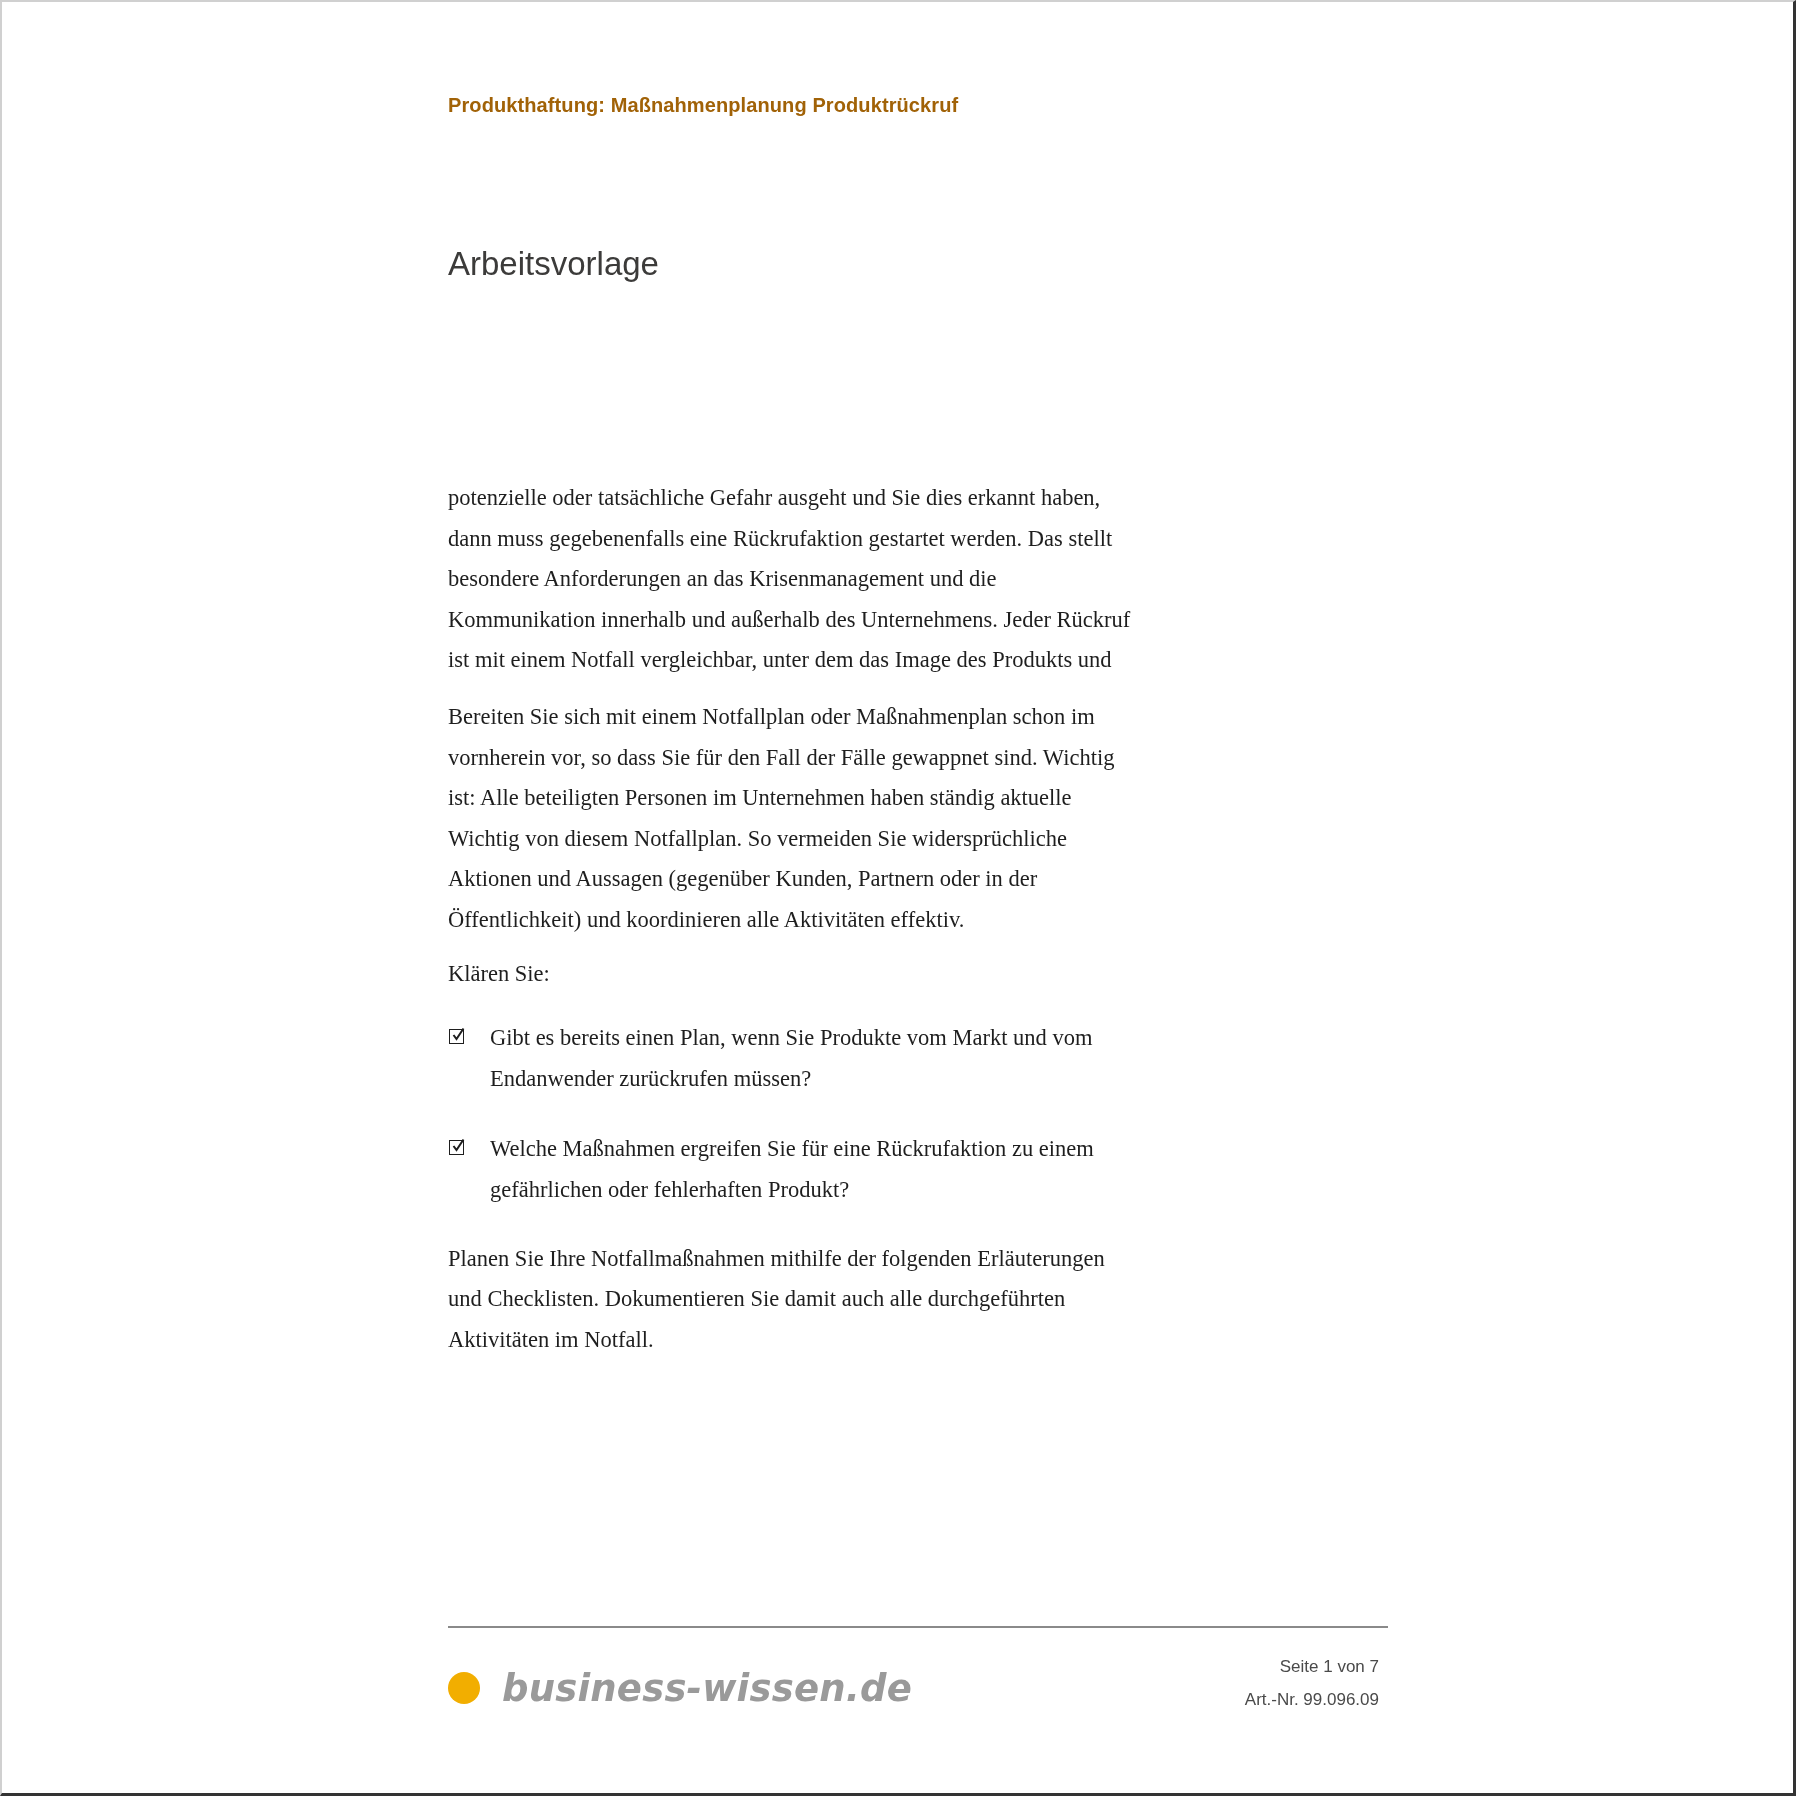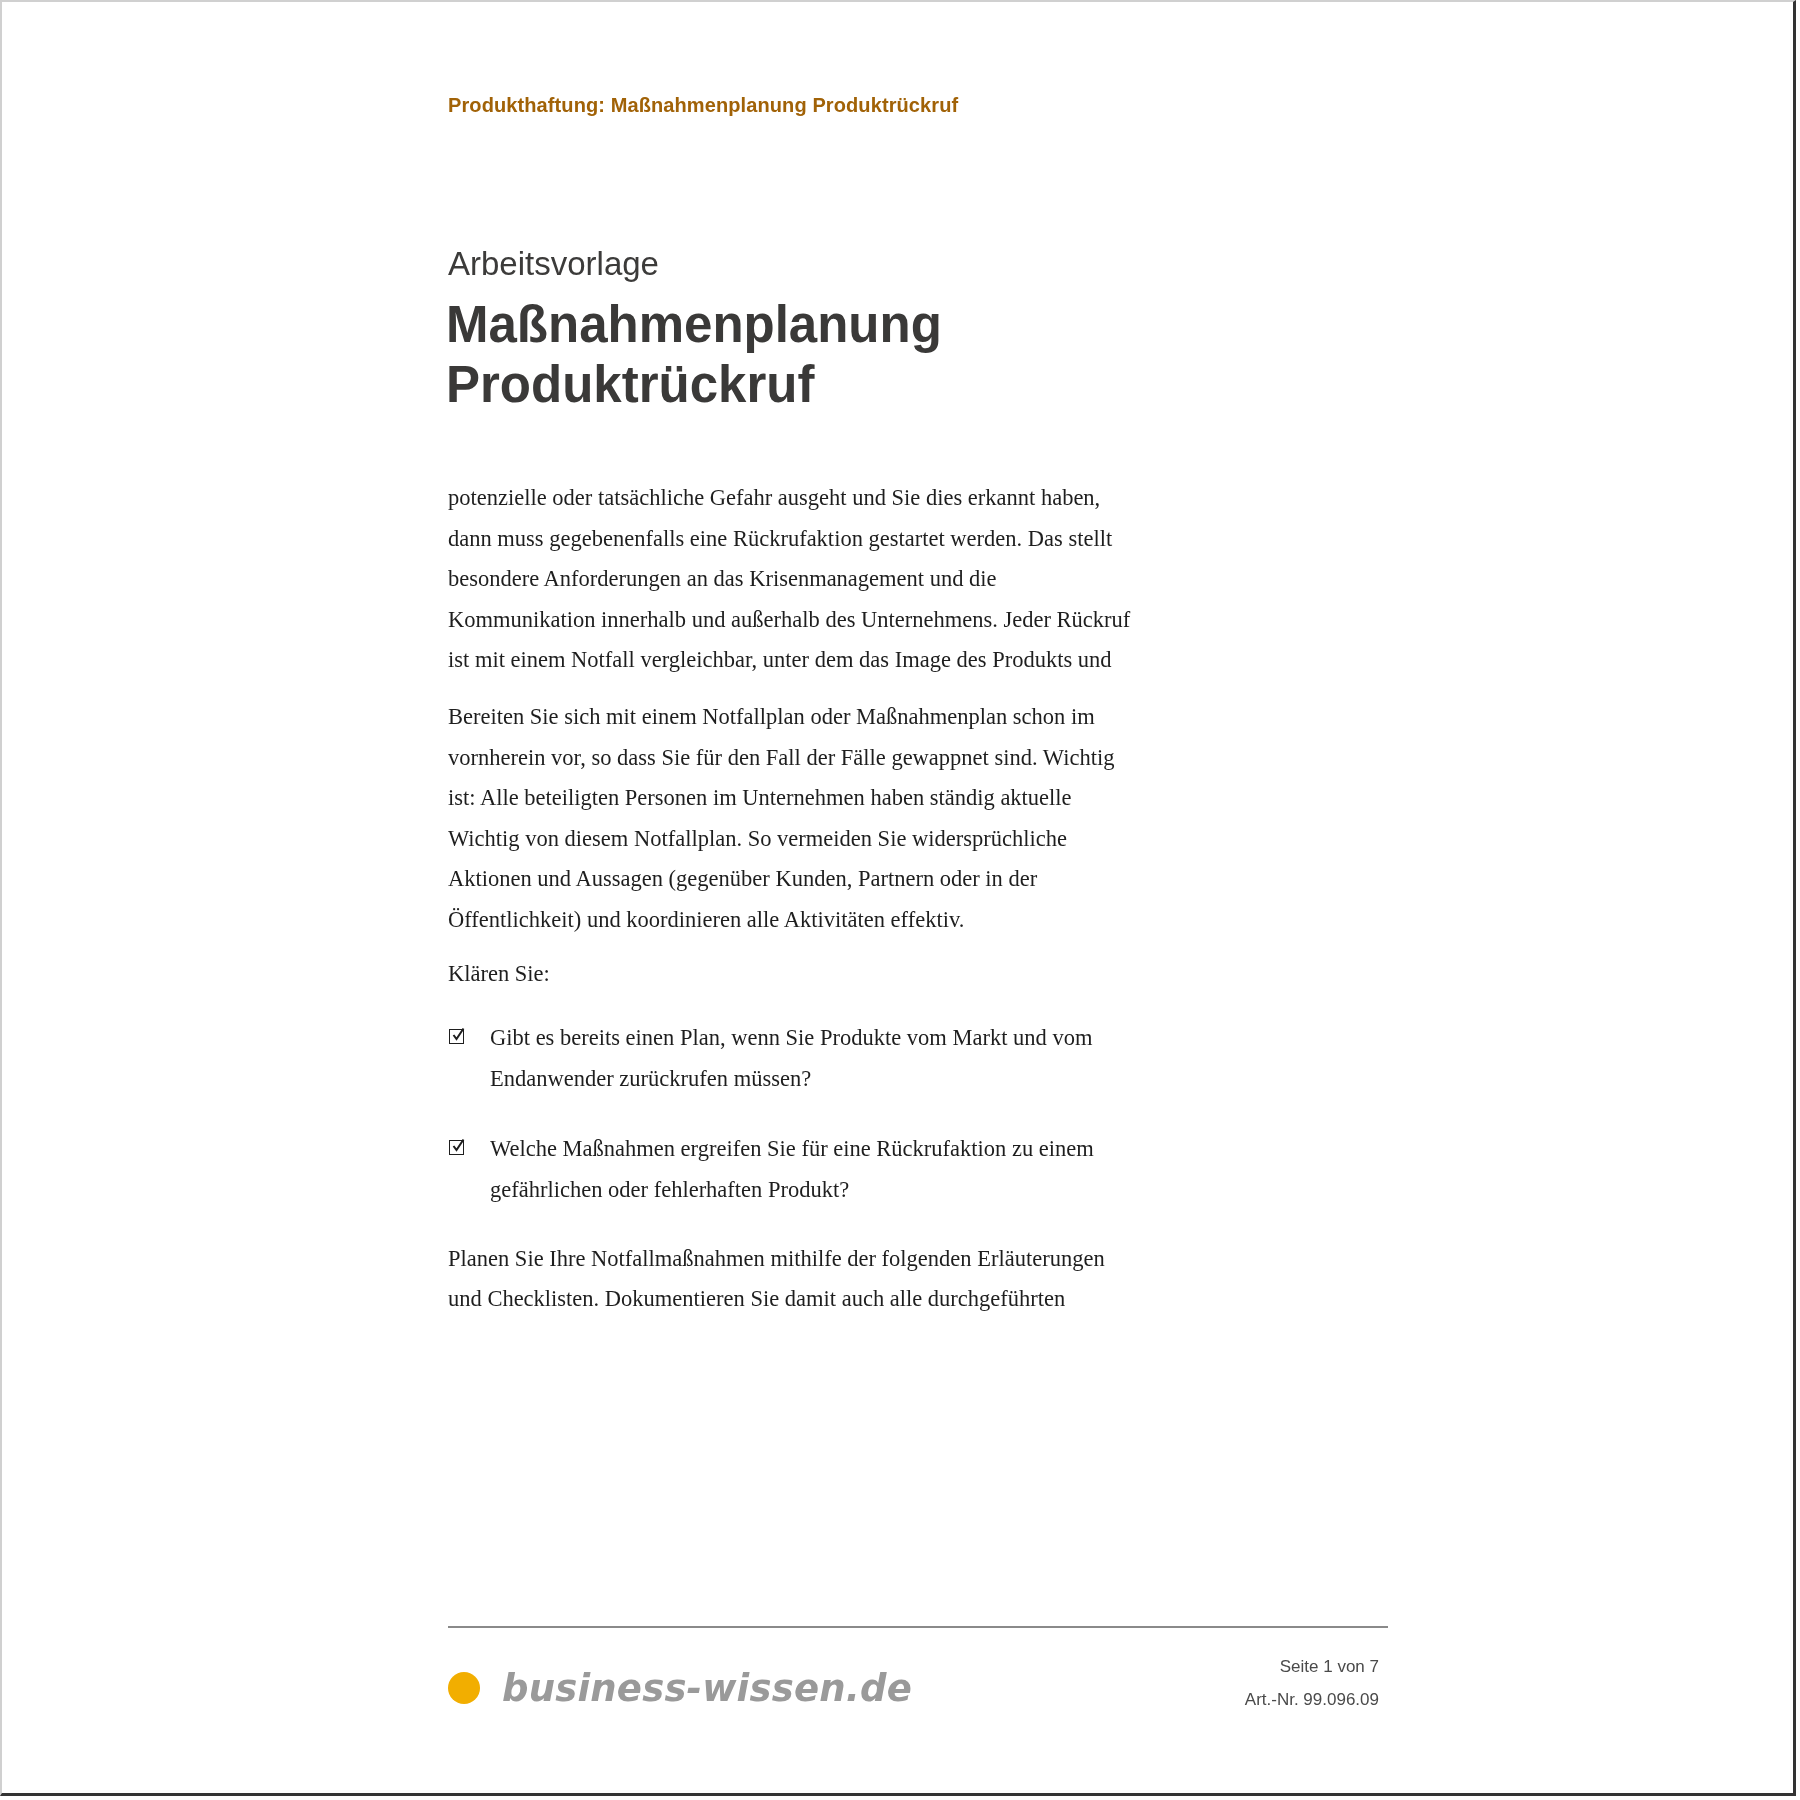--- a/index.html
+++ b/index.html
@@ -161,24 +161,20 @@
   </style>
 </head>
 <body>
 
 <div class="page">
 
   <div class="running-header">Produkthaftung: Maßnahmenplanung Produktrückruf</div>
 
   <div class="doc-kicker">Arbeitsvorlage</div>
 
-  <h1 class="doc-title">
-    <span class="line">Maßnahmenplanung</span>
-    <span class="line">Produktrückruf</span>
-  </h1>
 
   <div class="body-text">
 
     <p class="para">
       <span class="line">potenzielle oder tatsächliche Gefahr ausgeht und Sie dies erkannt haben,</span>
       <span class="line">dann muss gegebenenfalls eine Rückrufaktion gestartet werden. Das stellt</span>
       <span class="line">besondere Anforderungen an das Krisenmanagement und die</span>
       <span class="line">Kommunikation innerhalb und außerhalb des Unternehmens. Jeder Rückruf</span>
       <span class="line">ist mit einem Notfall vergleichbar, unter dem das Image des Produkts und</span>
     </p>
@@ -213,20 +209,21 @@
           </svg>
         </span>
         <span class="line">Welche Maßnahmen ergreifen Sie für eine Rückrufaktion zu einem</span>
         <span class="line">gefährlichen oder fehlerhaften Produkt?</span>
       </li>
     </ul>
 
     <p class="para outro">
       <span class="line">Planen Sie Ihre Notfallmaßnahmen mithilfe der folgenden Erläuterungen</span>
       <span class="line">und Checklisten. Dokumentieren Sie damit auch alle durchgeführten</span>
+      <span class="line">Aktivitäten im Notfall.</span>
     </p>
   </div>
 
   <div class="footer-rule"></div>
 
   <div class="brand">
     <span class="brand-dot"></span>
     <span class="brand-name">business-wissen.de</span>
   </div>
 

